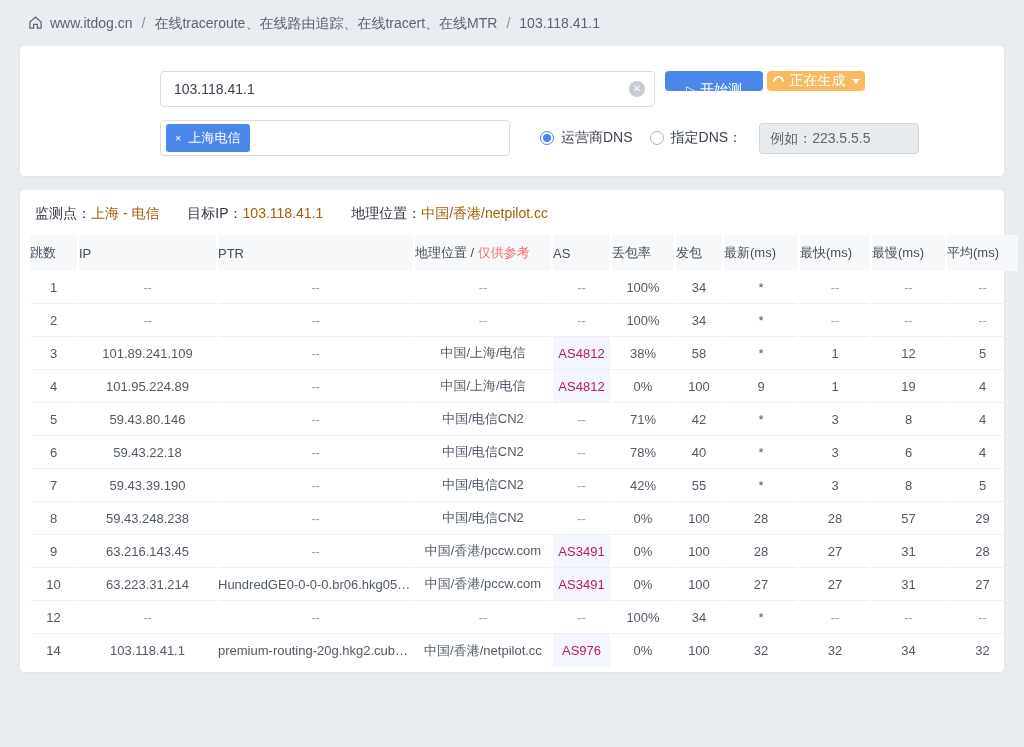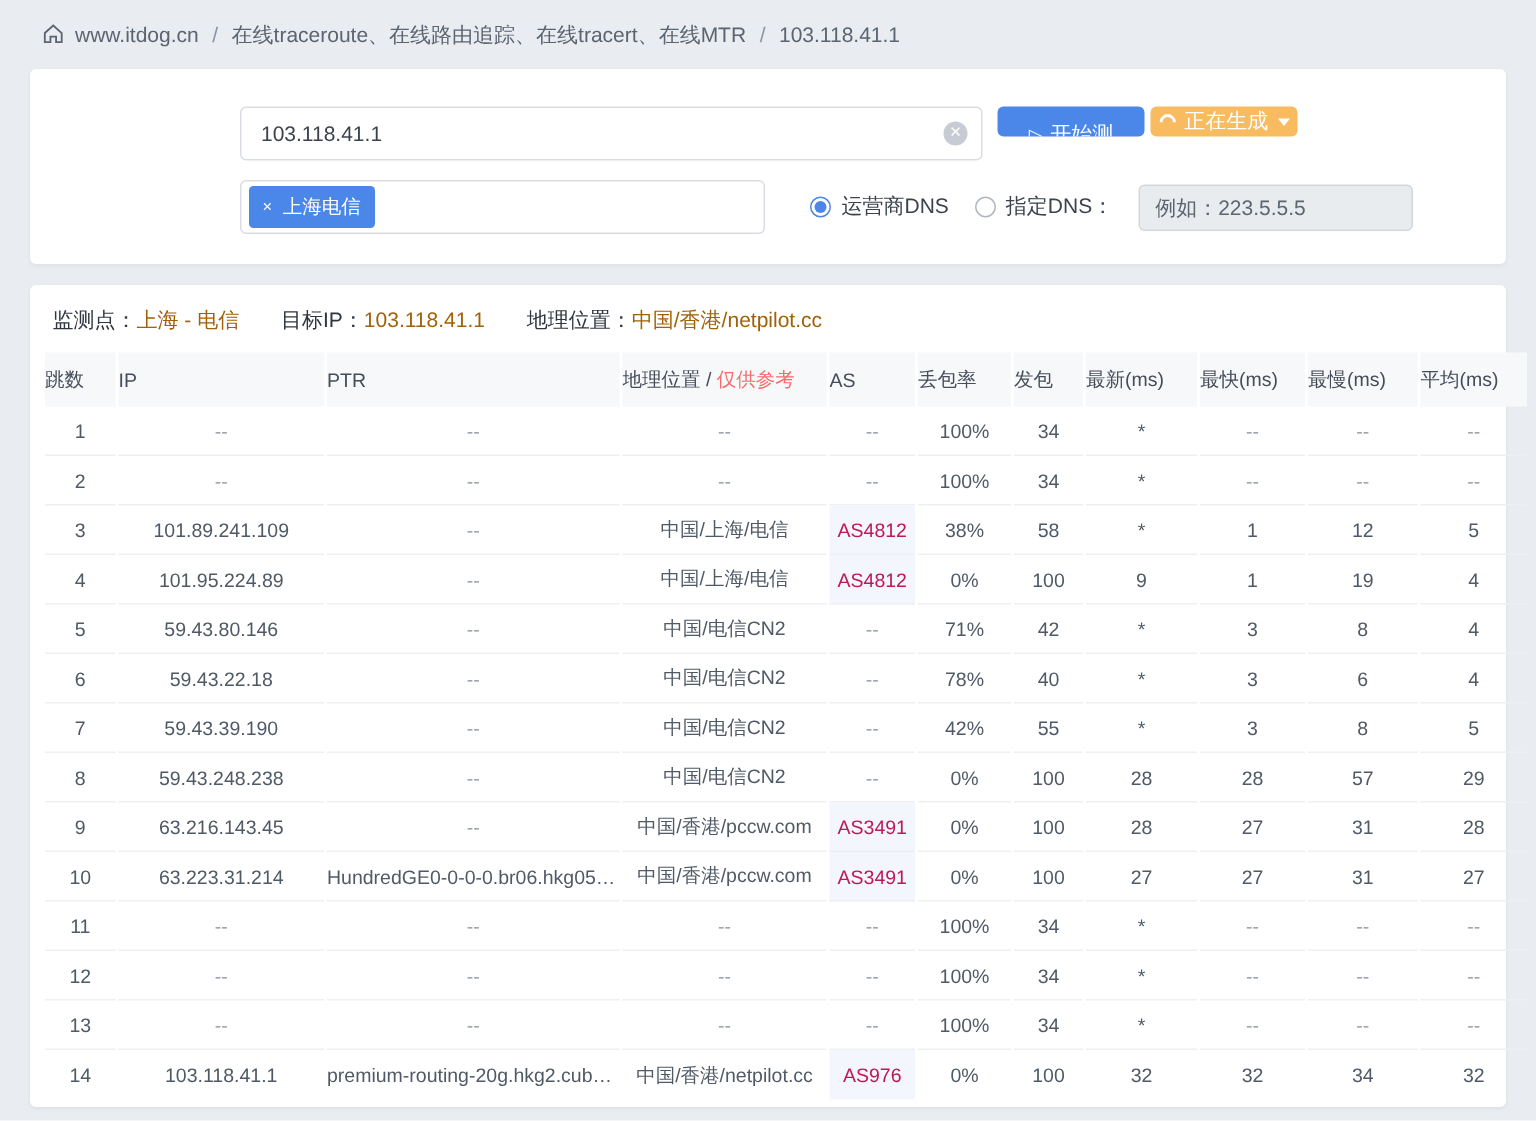--- a/index.html
+++ b/index.html
@@ -65,21 +65,21 @@
   .node-tag .x { font-size: 11px; cursor: pointer; }
   .dns-group { position: absolute; left: 520px; top: 74px; height: 36px;
     display: flex; align-items: center; font-size: 14px; color: #3c434d; }
   .radio { width: 14px; height: 14px; border-radius: 50%; background: #fff;
     border: 1px solid #aeb5c0; display: inline-block; position: relative;
     margin-right: 7px; flex: none; cursor: pointer; }
   .radio.checked { border-color: #4a87e8; }
   .radio.checked::after { content: ""; position: absolute; left: 2px; top: 2px;
     right: 2px; bottom: 2px; background: #4a87e8; border-radius: 50%; }
   .radio-label { margin-right: 17px; cursor: pointer; }
-  .dns-input { width: 183px; height: 31px; background: #e9ecef;
+  .dns-input { width: 160px; height: 31px; background: #e9ecef;
     border: 1px solid #d3d7dc; border-radius: 4px; padding: 0 10px;
     font-size: 14px; color: #4d7c0f; font-family: inherit; outline: none; }
   .dns-input::placeholder { color: #5d6570; opacity: 1; }
   
   .info-bar { padding: 15px 7px 12px; font-size: 14px; color: #30363f; }
   .info-item { margin-right: 24px; }
   .info-link { color: #a16207; text-decoration: none; cursor: pointer; text-align: center; }
   
   table.mtr { width: 100%; table-layout: fixed;
     border-collapse: separate; border-spacing: 2px 0;
@@ -299,47 +299,21 @@
           <td>中国/香港/pccw.com</td>
           <td class="as-link">AS3491</td>
           <td>0%</td>
           <td>100</td>
           <td>27</td>
           <td>27</td>
           <td>31</td>
           <td>27</td>
         </tr>
         <tr>
-          <td>11</td>
-          <td class="muted">--</td>
-          <td class="muted">--</td>
-          <td class="muted">--</td>
-          <td class="muted">--</td>
-          <td>100%</td>
-          <td>34</td>
-          <td>*</td>
-          <td class="muted">--</td>
-          <td class="muted">--</td>
-          <td class="muted">--</td>
-        </tr>
-        <tr>
           <td>12</td>
-          <td class="muted">--</td>
-          <td class="muted">--</td>
-          <td class="muted">--</td>
-          <td class="muted">--</td>
-          <td>100%</td>
-          <td>34</td>
-          <td>*</td>
-          <td class="muted">--</td>
-          <td class="muted">--</td>
-          <td class="muted">--</td>
-        </tr>
-        <tr>
-          <td>13</td>
           <td class="muted">--</td>
           <td class="muted">--</td>
           <td class="muted">--</td>
           <td class="muted">--</td>
           <td>100%</td>
           <td>34</td>
           <td>*</td>
           <td class="muted">--</td>
           <td class="muted">--</td>
           <td class="muted">--</td>

